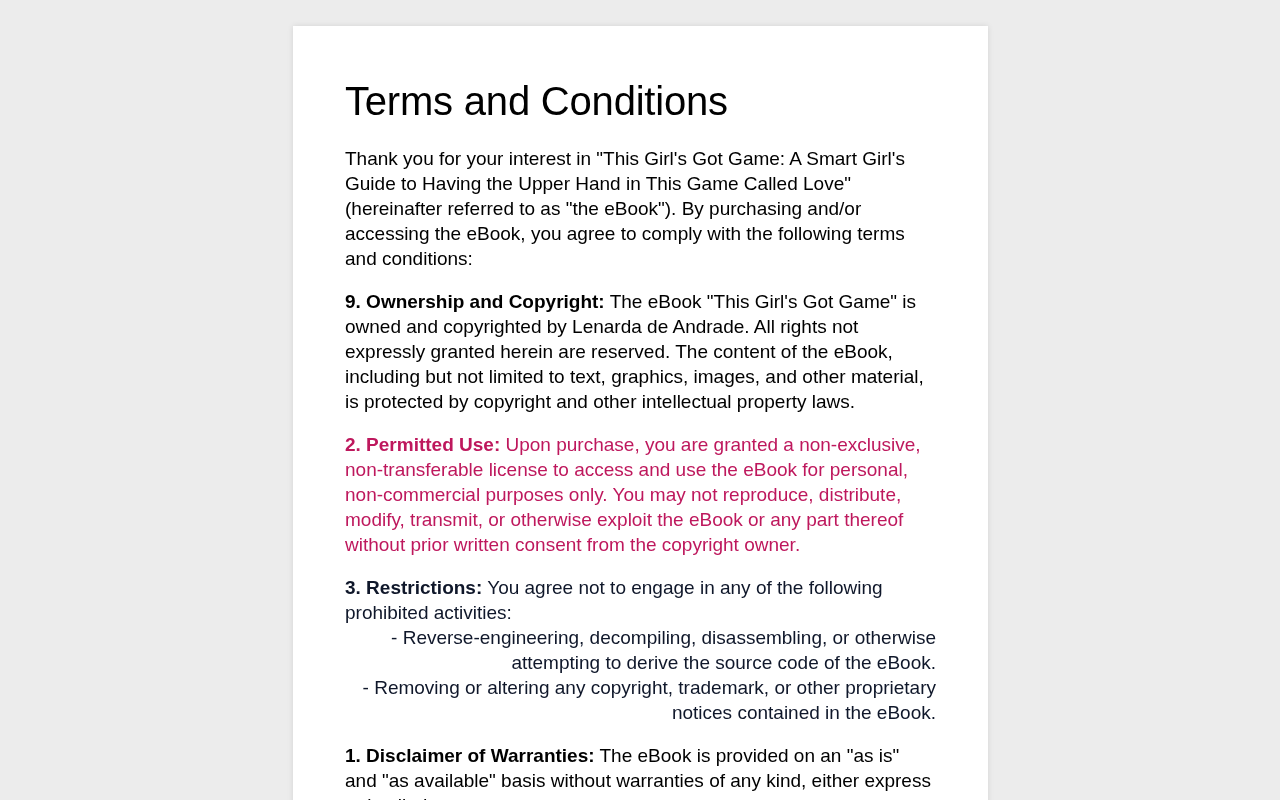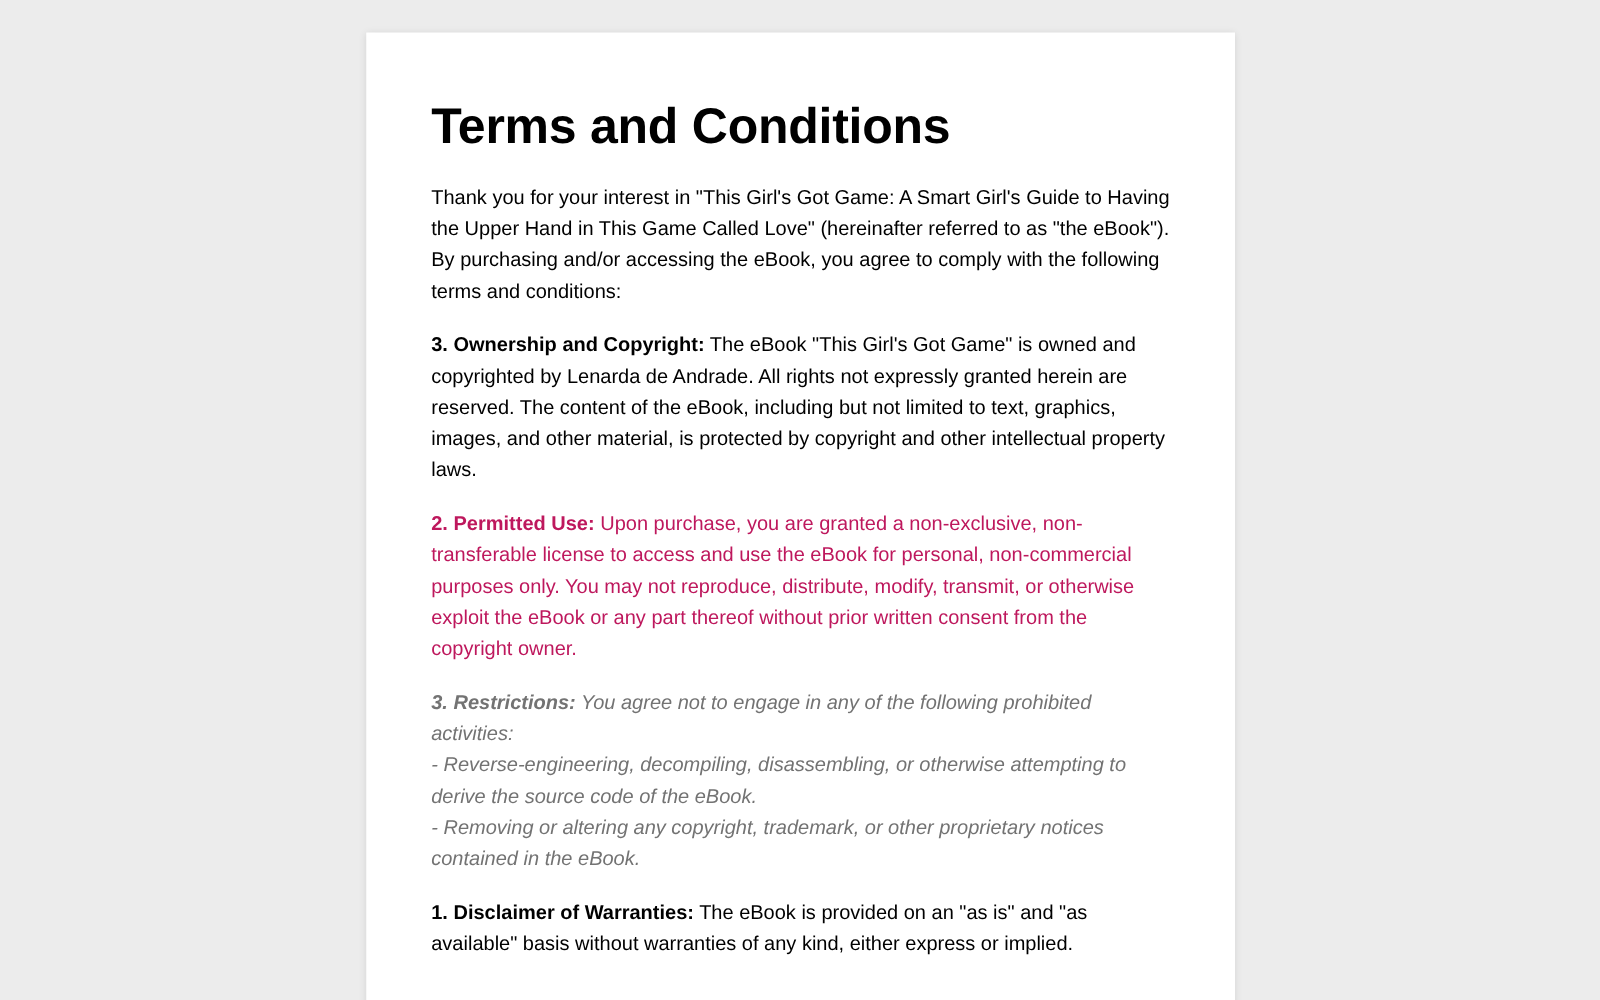--- a/index.html
+++ b/index.html
@@ -29,73 +29,74 @@
     width: 695px;
     min-height: 800px;
     background: #ffffff;
     box-shadow: 0 0 6px rgba(0,0,0,0.10);
     box-sizing: border-box;
     padding: 52px 52px 60px 52px;
   }
 
   #doc-title {
     font-size: 40px;
-    font-weight: bold;
+    font-weight: normal;
     line-height: 46px;
     color: #000000;
     margin: 0 0 22px 0;
     letter-spacing: -0.2px;
   }
 
   .doc-paragraph {
-    font-size: 16px;
+    font-size: 19px;
     line-height: 25px;
     color: #000000;
     margin: 0 0 18px 0;
     text-align: left;
   }
 
   .doc-paragraph:last-child {
     margin-bottom: 0;
   }
 
   .clause-heading {
     font-weight: bold;
   }
 
   .clause-body {
     font-weight: normal;
   }
 
   .bullet-line {
     display: block;
+    text-align: right;
   }
 </style>
 </head>
 <body style="background: rgb(236, 236, 236);">
 
 <div id="viewport">
 
   <article id="page-card" style="background: rgb(255, 255, 255);">
 
     <h1 id="doc-title" style="color: rgb(0, 0, 0);">Terms and Conditions</h1>
 
     <p class="doc-paragraph" style="color: rgb(0, 0, 0);">Thank you for your interest in "This Girl's Got Game: A Smart Girl's Guide to Having the Upper Hand in This Game Called Love" (hereinafter referred to as "the eBook"). By purchasing and/or accessing the eBook, you agree to comply with the following terms and conditions:</p>
 
     <p class="doc-paragraph" style="color: rgb(0, 0, 0);">
-      <span class="clause-heading">3. Ownership and Copyright:</span>
+      <span class="clause-heading">9. Ownership and Copyright:</span>
       <span class="clause-body">The eBook "This Girl's Got Game" is owned and copyrighted by Lenarda de Andrade. All rights not expressly granted herein are reserved. The content of the eBook, including but not limited to text, graphics, images, and other material, is protected by copyright and other intellectual property laws.</span>
     </p>
 
     <p class="doc-paragraph" style="color: #be185d;">
       <span class="clause-heading">2. Permitted Use:</span>
       <span class="clause-body">Upon purchase, you are granted a non-exclusive, non-transferable license to access and use the eBook for personal, non-commercial purposes only. You may not reproduce, distribute, modify, transmit, or otherwise exploit the eBook or any part thereof without prior written consent from the copyright owner.</span>
     </p>
 
-    <p class="doc-paragraph" style="color: #737373; font-style: italic;">
+    <p class="doc-paragraph" style="color: #0f172a;">
       <span class="clause-heading">3. Restrictions:</span>
       <span class="clause-body">You agree not to engage in any of the following prohibited activities:</span>
       <span class="bullet-line">- Reverse-engineering, decompiling, disassembling, or otherwise attempting to derive the source code of the eBook.</span>
       <span class="bullet-line">- Removing or altering any copyright, trademark, or other proprietary notices contained in the eBook.</span>
     </p>
 
     <p class="doc-paragraph" style="color: rgb(0, 0, 0);">
       <span class="clause-heading">1. Disclaimer of Warranties:</span>
       <span class="clause-body">The eBook is provided on an "as is" and "as available" basis without warranties of any kind, either express or implied.</span>
     </p>

